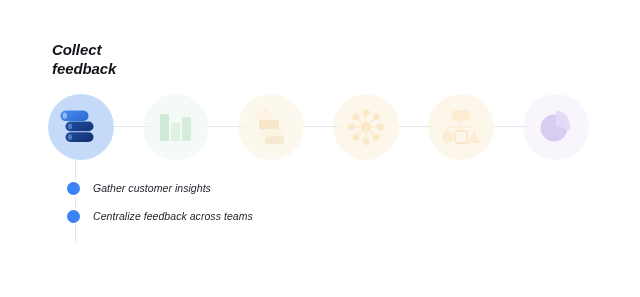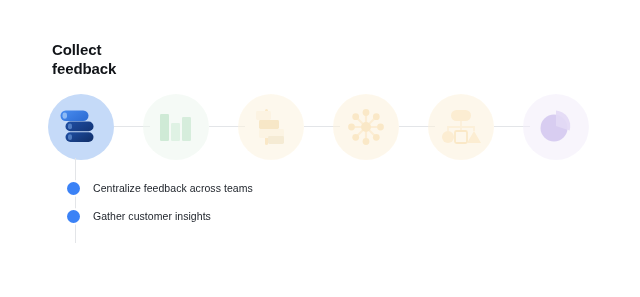--- a/index.html
+++ b/index.html
@@ -12,20 +12,21 @@
     height: 297px;
     position: relative;
     overflow: hidden;
     font-family: "Liberation Sans", sans-serif;
     -webkit-font-smoothing: antialiased;
   }
 
   #stage {
     position: absolute;
     inset: 0;
+    font-style: italic;
   }
 
   
   .step-title {
     position: absolute;
     left: 52px;
     top: 40px;
     font-size: 15px;
     font-weight: bold;
     color: #111418;
@@ -221,21 +222,21 @@
       </span>
     </div>
 
   </div>
 
   <div class="branch-line"></div>
 
   <div class="bullets">
     <div class="bullet-row">
       <span class="bullet-dot"></span>
-      <span class="bullet-text">Centralize feedback across teams</span>
+      <span class="bullet-text">Gather customer insights</span>
     </div>
     <div class="bullet-row">
       <span class="bullet-dot"></span>
-      <span class="bullet-text">Gather customer insights</span>
+      <span class="bullet-text">Centralize feedback across teams</span>
     </div>
   </div>
 
 </div>
 
 </body></html>

